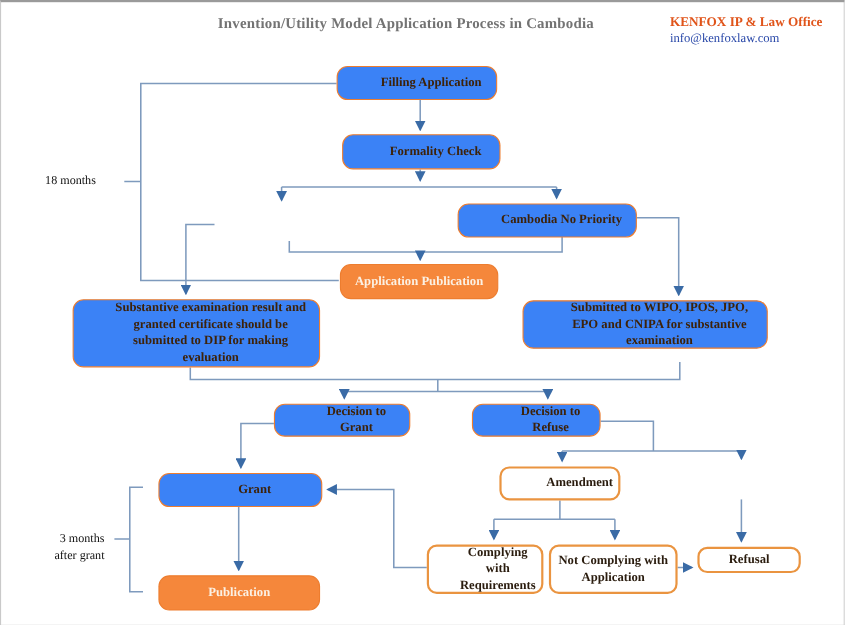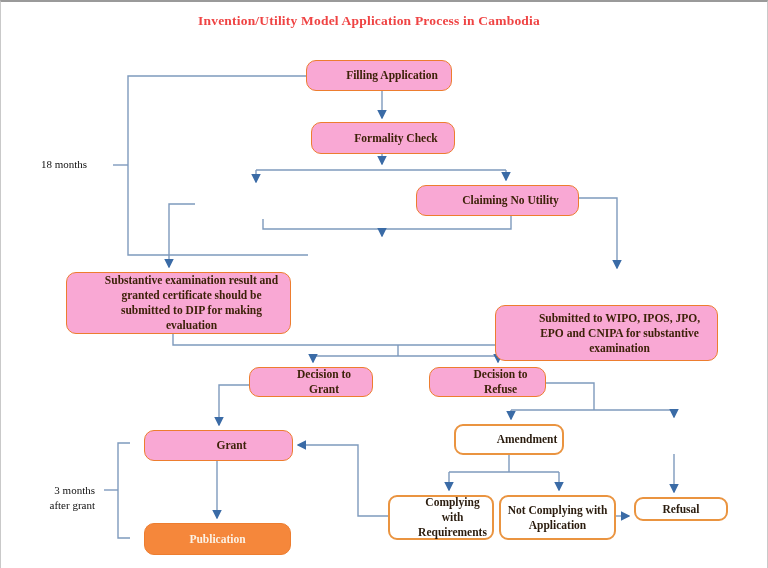--- a/index.html
+++ b/index.html
@@ -4,31 +4,31 @@
 <style>
   html,body{margin:0;padding:0;background:#ffffff;}
   .stage{
     position:relative;width:766px;height:566px;background:#ffffff;
     border:1px solid #c9c9c9;border-top:2px solid #9a9a9a;
     font-family:"Liberation Serif",serif;overflow:hidden;
   }
   .connector-svg{position:absolute;left:0;top:0;width:768px;height:568px;}
   .page-title{
     position:absolute;left:100px;top:11px;width:536px;text-align:center;
-    font-size:13.5px;font-weight:bold;color:#ef4444;letter-spacing:.2px;
+    font-size:13.5px;font-weight:bold;color:#737373;letter-spacing:.2px;
   }
   .firm-block{position:absolute;left:608px;top:11px;width:152px;text-align:left;}
   .firm-name{font-size:12px;font-weight:bold;color:#E0541A;line-height:15px;}
   .firm-email{font-size:11.5px;color:#2847A8;line-height:15px;}
   .node{
     position:absolute;display:flex;align-items:center;justify-content:center;
     text-align:center;font-weight:bold;font-size:11.5px;line-height:15px;
     border-radius:10px;box-sizing:border-box;padding:2px 6px;
   }
-  .node-orange{background:#f9a8d4;border:1px solid #ED7D2F;color:#3D2209;padding-left:32px;}
+  .node-orange{background:#3b82f6;border:1px solid #ED7D2F;color:#3D2209;padding-left:32px;}
   .node-orange-light{background:#F5873B;border:1px solid #ED7D2F;color:#FBF1E4;}
   .node-outline{background:#FFFFFF;border:2px solid #EA9440;border-radius:9px;color:#2A1C0E;}
   .side-label{position:absolute;font-size:11px;color:#111111;line-height:15px;font-weight:normal;}
   .center-text{text-align:center;}
 </style>
 </head>
 <body>
 
 <div class="stage">
 
@@ -69,38 +69,43 @@
       <path d="M448 470 V488" marker-end="url(#arr)"></path>
       <path d="M558 470 V488" marker-end="url(#arr)"></path>
       <path d="M673 452 V490" marker-end="url(#arr)"></path>
       <path d="M615 514 H628" marker-end="url(#arr)"></path>
       <path d="M387 514 H357 V443 H297" marker-end="url(#arr)"></path>
       <path d="M216 458 V516" marker-end="url(#arr)"></path>
     </g>
   </svg>
 
   <div class="page-title">Invention/Utility Model Application Process in Cambodia</div>
+  <div class="firm-block">
+    <div class="firm-name">KENFOX IP &amp; Law Office</div>
+    <div class="firm-email">info@kenfoxlaw.com</div>
+  </div>
 
   <div class="side-label" style="left:40px;top:155px;">18 months</div>
   <div class="side-label center-text" style="left:30px;top:481px;width:64px;text-align:right;">
     <div>3 months</div>
     <div>after grant</div>
   </div>
 
   <div class="node node-orange" style="left:305px;top:58px;width:146px;height:31px;">Filling Application</div>
 
   <div class="node node-orange" style="left:310px;top:120px;width:144px;height:32px;">Formality Check</div>
 
 
-  <div class="node node-orange" style="left:415px;top:183px;width:163px;height:31px;">Claiming No Utility</div>
+  <div class="node node-orange" style="left:415px;top:183px;width:163px;height:31px;">Cambodia No Priority</div>
 
+  <div class="node node-orange-light" style="left:308px;top:238px;width:144px;height:32px;">Application Publication</div>
 
   <div class="node node-orange" style="left:65px;top:270px;width:225px;height:62px;">Substantive examination result and granted certificate should be submitted to DIP for making evaluation</div>
 
-  <div class="node node-orange" style="left:494px;top:271px;width:223px;height:56px;margin-top:32px;">Submitted to WIPO, IPOS, JPO, EPO and CNIPA for substantive examination</div>
+  <div class="node node-orange" style="left:474px;top:271px;width:223px;height:44px;">Submitted to WIPO, IPOS, JPO, EPO and CNIPA for substantive examination</div>
 
   <div class="node node-orange" style="left:248px;top:365px;width:124px;height:30px;">Decision to Grant</div>
 
   <div class="node node-orange" style="left:428px;top:365px;width:117px;height:30px;">Decision to Refuse</div>
 
   <div class="node node-orange" style="left:143px;top:428px;width:149px;height:31px;">Grant</div>
 
   <div class="node node-outline" style="left:453px;top:422px;width:110px;height:31px;padding-left:42px;">Amendment</div>
 
 

